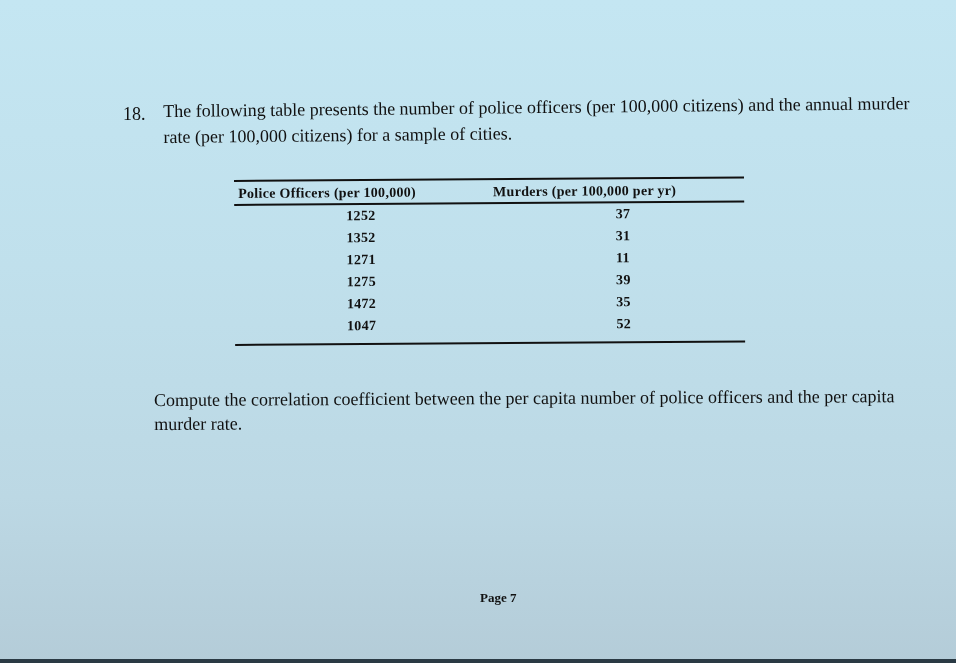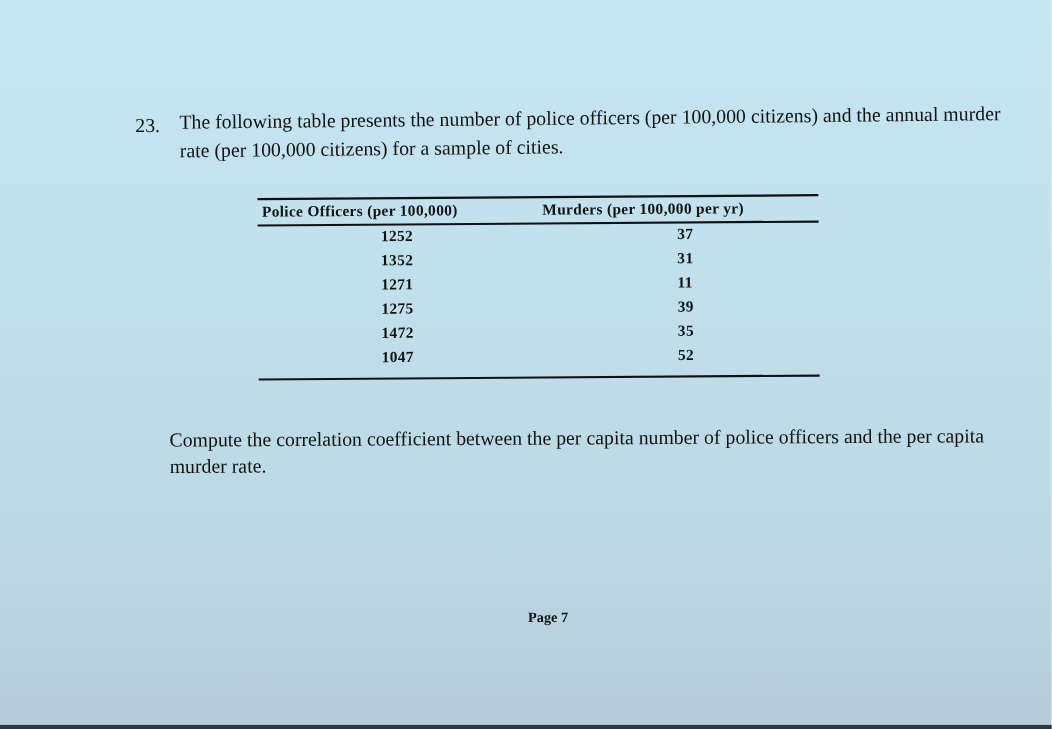--- a/index.html
+++ b/index.html
@@ -16,28 +16,28 @@
     .rule-top { height: 2px; background: #111; margin-bottom: 2px; }
     .rule-head { height: 2px; background: #111; margin-top: 1px; }
     .rule-bot { height: 2px; background: #111; margin-top: 6px; }
     .tbl { width: 100%; border-collapse: collapse; font-family: "Liberation Serif", serif; font-size: 14px; font-weight: bold; letter-spacing: 0.3px; }
     .tbl th { font-weight: bold; font-size: 14px; padding: 2px 4px 1px; text-align: left; white-space: nowrap; }
     .tbl th.c2 { padding-left: 14px; }
     .tbl td { padding: 1px 0; height: 20px; }
     .tbl td.c1 { text-align: left; padding-left: 112px; }
     .tbl td.c2 { text-align: left; padding-left: 124px; }
     .prompt { position: absolute; left: 154px; top: 388px; width: 760px; font-size: 18px; line-height: 24px; transform: rotate(-0.3deg); transform-origin: left top; }
-    .footer { position: absolute; left: 480px; top: 553px; font-size: 13px; font-weight: bold; }
+    .footer { position: absolute; left: 480px; top: 590px; font-size: 13px; font-weight: bold; }
     .bottom-band { position: absolute; left: 0; bottom: 0; width: 956px; height: 4px; background: #2a3a44; }
   </style>
 </head>
 <body>
 
 <div class="page">
-  <div class="q-num">23.</div>
+  <div class="q-num">18.</div>
   <div class="q-text">The following table presents the number of police officers (per 100,000 citizens) and the annual murder rate (per 100,000 citizens) for a sample of cities.</div>
 
   <div class="table-wrap">
     <div class="rule-top"></div>
     <table class="tbl">
       <thead>
         <tr>
           <th>Police Officers (per 100,000)</th>
           <th class="c2">Murders (per 100,000 per yr)</th>
         </tr>

